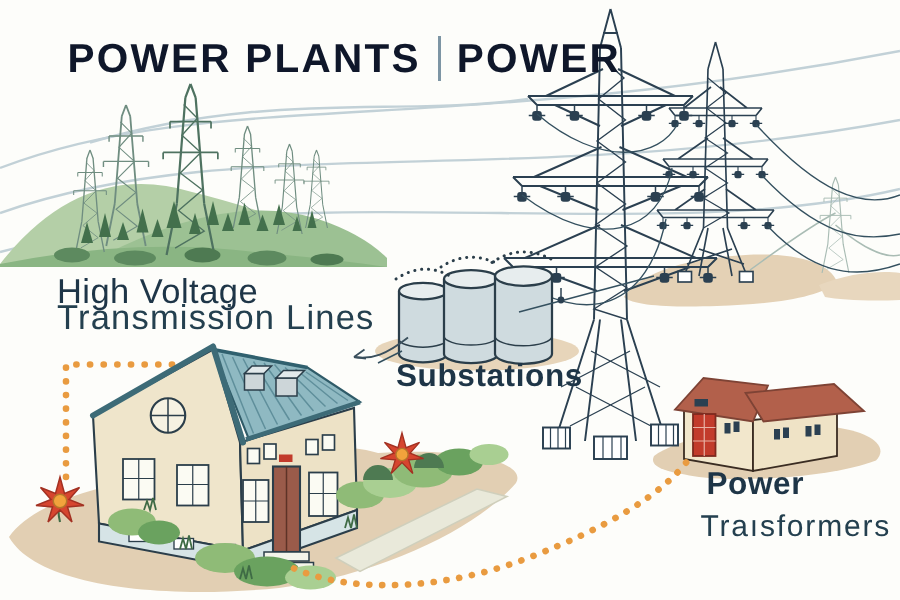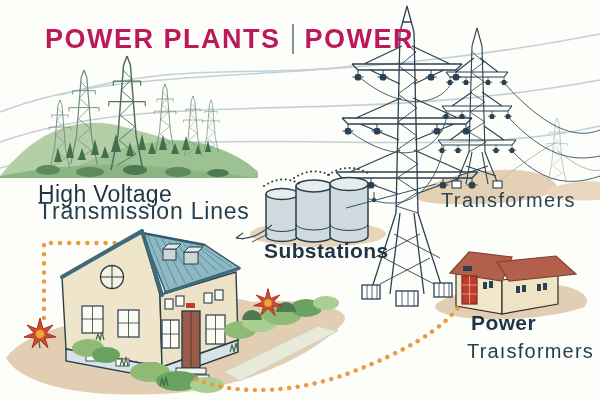--- a/index.html
+++ b/index.html
@@ -2,21 +2,21 @@
 <html><head>
 <meta charset="utf-8">
 <style>
   html,body{margin:0;padding:0;}
   body{width:600px;height:400px;position:relative;overflow:hidden;
        background:#fdfdfa;font-family:"Liberation Sans", sans-serif;}
   .stage{position:absolute;inset:0;}
   svg{position:absolute;left:0;top:0;}
   .lbl{position:absolute;color:#1e3547;line-height:1.05;white-space:nowrap;}
   .title{left:45px;top:24px;font-size:27px;font-weight:700;letter-spacing:1.5px;
-         display:flex;align-items:center;gap:11px;color:#be185d;}
+         display:flex;align-items:center;gap:11px;color:#0f172a;}
   .title .bar{display:inline-block;width:2px;height:30px;background:#7d95a4;}
   .hv1{left:38px;top:182px;font-size:23px;font-weight:400;letter-spacing:.3px;}
   .hv2{left:38px;top:199px;font-size:23px;font-weight:400;letter-spacing:.8px;color:#24404f;}
   .subs{left:264px;top:240px;font-size:21px;font-weight:700;letter-spacing:.4px;text-align:right;}
   .trf{left:441px;top:190px;font-size:20px;font-weight:400;letter-spacing:1.4px;color:#2c4355;}
   .pw1{left:471px;top:312px;font-size:21px;font-weight:700;letter-spacing:.4px;}
   .pw2{left:467px;top:341px;font-size:20px;font-weight:400;letter-spacing:1.2px;color:#24404f;text-align:right;}
 </style>
 </head>
 <body>
@@ -309,16 +309,15 @@
 </svg>
 
 <div class="lbl title">
   <span>POWER PLANTS</span>
   <span class="bar"></span>
   <span>POWER</span>
 </div>
 <div class="lbl hv1">High Voltage</div>
 <div class="lbl hv2">Transmission Lines</div>
 <div class="lbl subs">Substations</div>
-<div class="lbl trf">Transformers</div>
 <div class="lbl pw1">Power</div>
 <div class="lbl pw2">Traısformers</div>
 </div>
 
 </body></html>

